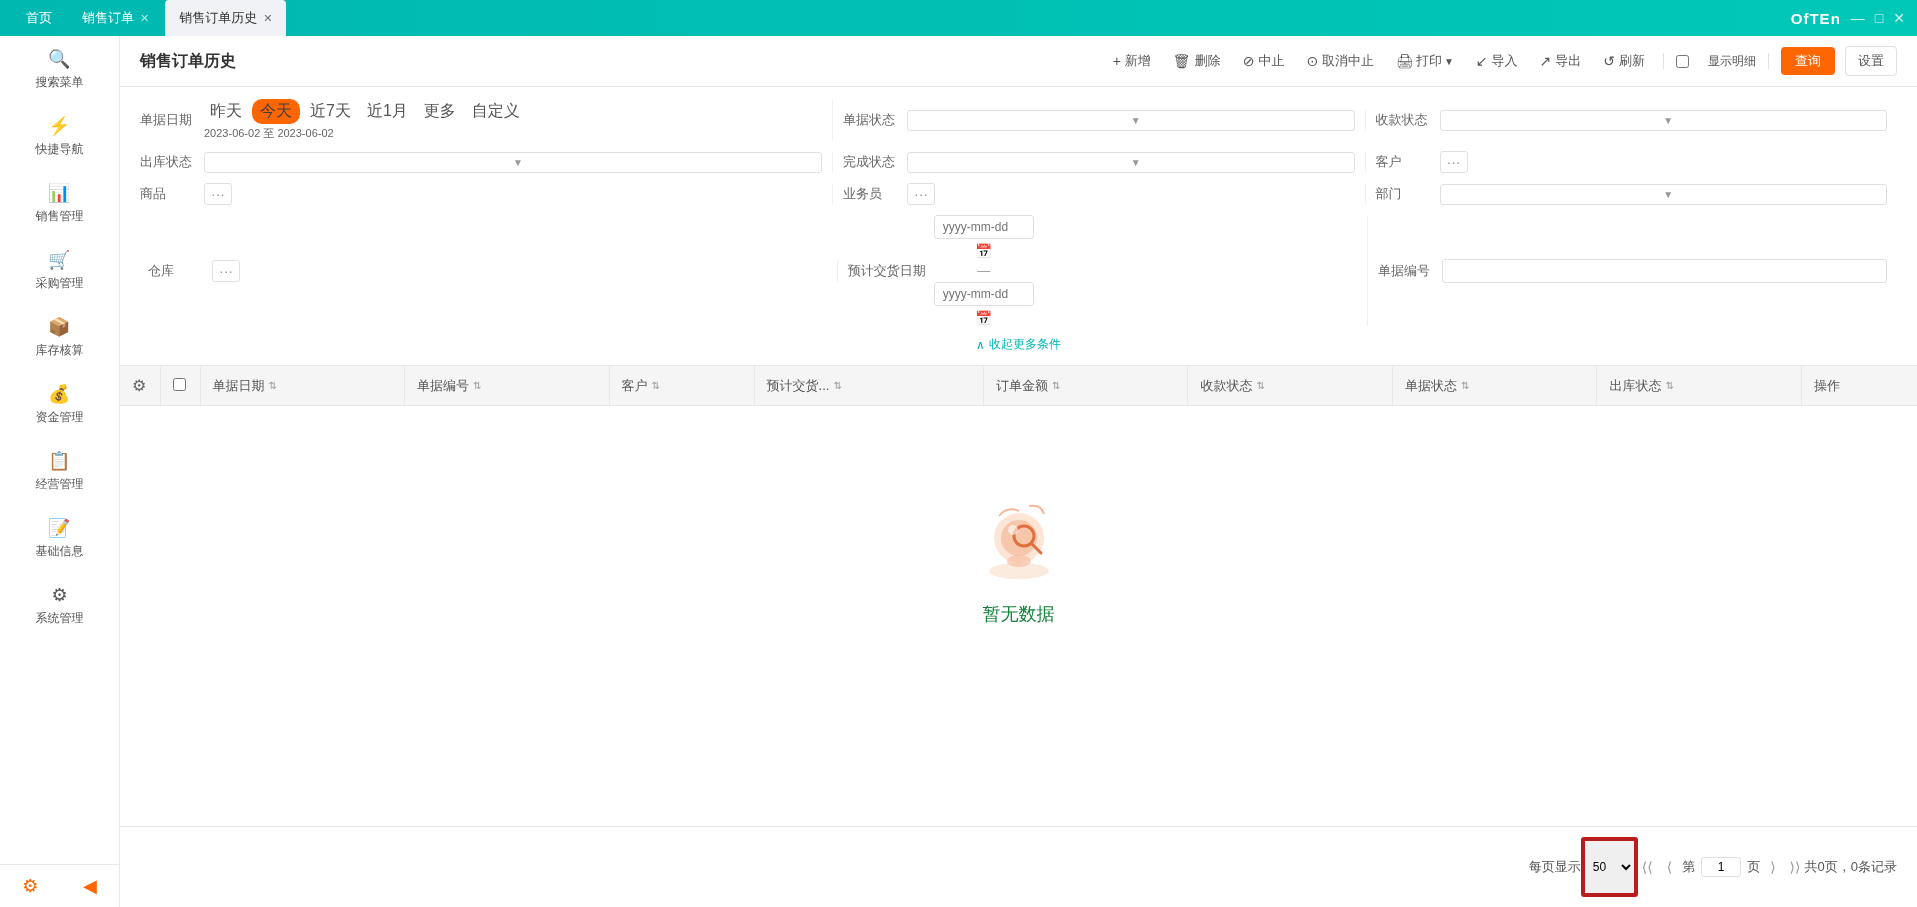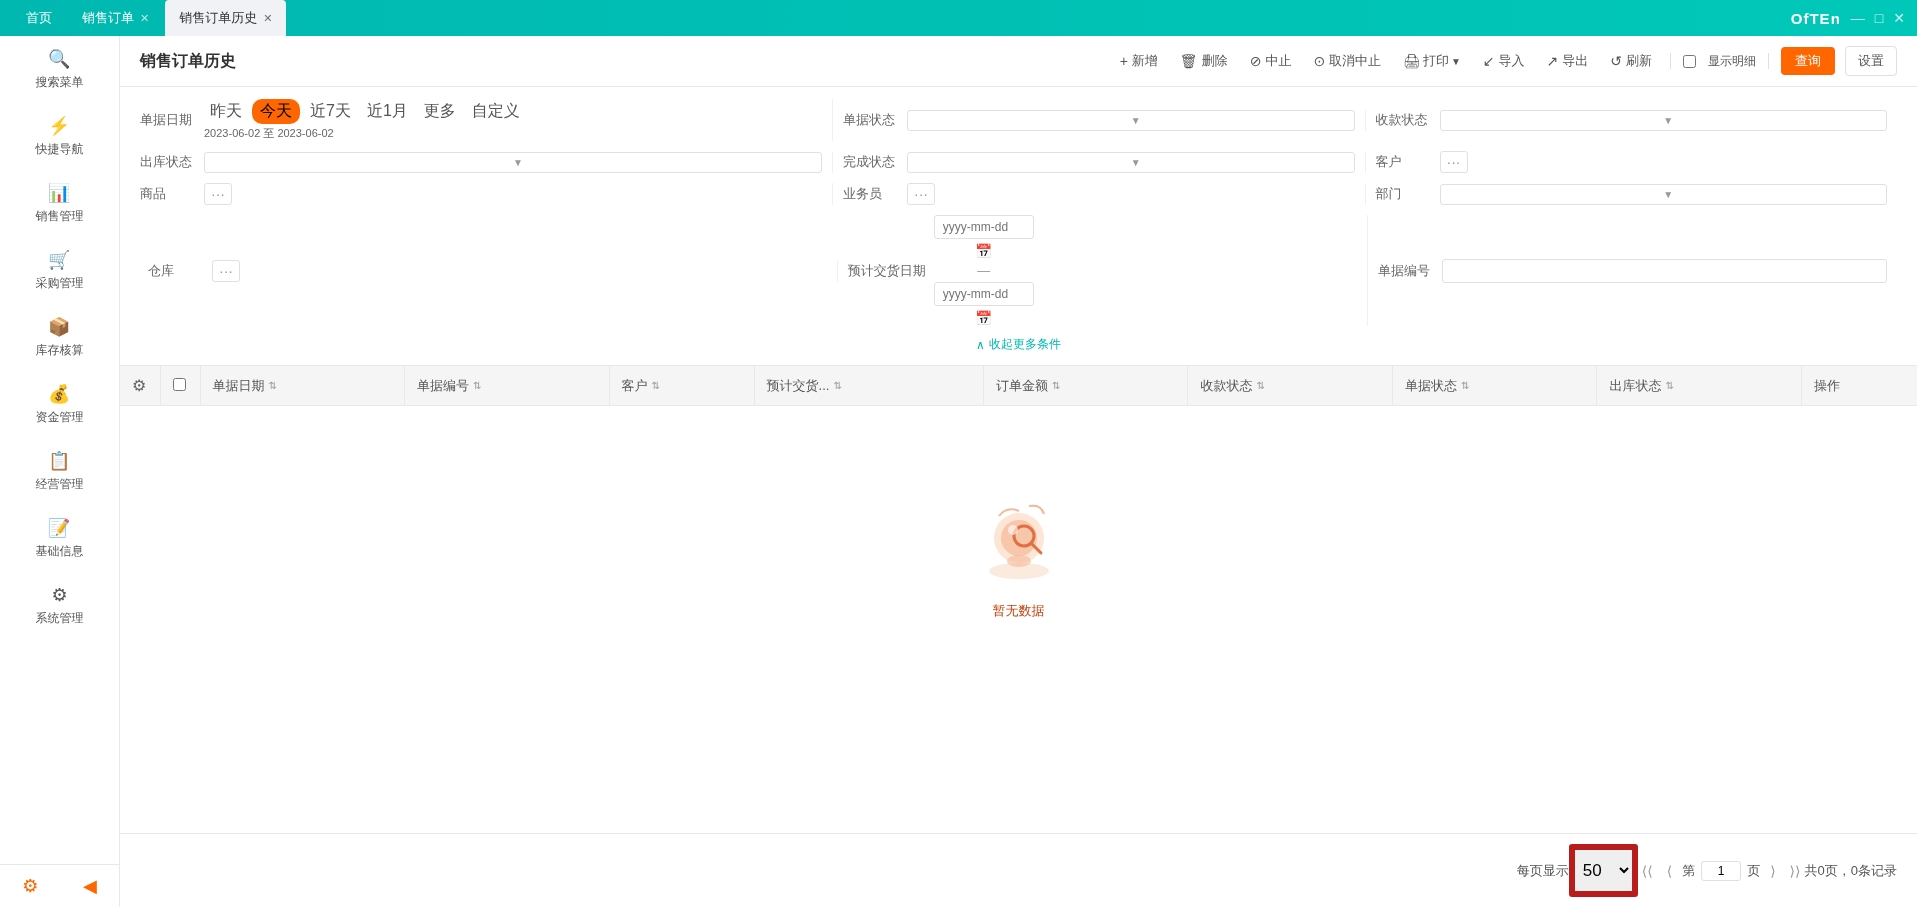--- a/index.html
+++ b/index.html
@@ -29,37 +29,37 @@
     .content { flex: 1; display: flex; flex-direction: column; overflow: hidden; }
 
     
     .page-header { background: #fff; padding: 10px 20px 0; display: flex; align-items: center; justify-content: space-between; border-bottom: 1px solid #e8e8e8; }
     .page-title { font-size: 16px; font-weight: bold; color: #333; padding-bottom: 10px; }
     .toolbar { display: flex; align-items: center; gap: 10px; padding-bottom: 10px; }
     .toolbar-btn { display: flex; align-items: center; gap: 4px; font-size: 13px; color: #555; cursor: pointer; padding: 4px 6px; border-radius: 3px; }
     .toolbar-btn .t-icon { font-size: 14px; }
     .toolbar-btn.with-arrow { gap: 2px; }
     .toolbar-divider { width: 1px; height: 16px; background: #e0e0e0; margin: 0 2px; }
-    .show-detail { display: flex; align-items: center; gap: 12px; font-size: 12px; color: #555; }
+    .show-detail { display: flex; align-items: center; gap: 19px; font-size: 12px; color: #555; }
     .show-detail input { cursor: pointer; }
 
     
     .filter-area { background: #fff; padding: 12px 20px; border-bottom: 1px solid #e8e8e8; }
     .filter-row { display: flex; align-items: center; gap: 0; margin-bottom: 10px; }
     .filter-item { display: flex; align-items: center; flex: 1; gap: 8px; padding: 0 10px; border-right: 1px solid #f0f0f0; }
     .filter-item:first-child { padding-left: 0; }
     .filter-item:last-child { border-right: none; }
     .filter-label { white-space: nowrap; color: #666; font-size: 13px; min-width: 56px; }
     .filter-input { flex: 1; border: 1px solid #e0e0e0; border-radius: 3px; padding: 4px 8px; font-size: 12px; color: #333; background: #fff; outline: none; }
     .filter-select { flex: 1; display: flex; align-items: center; border: 1px solid #e0e0e0; border-radius: 3px; padding: 4px 8px; cursor: pointer; background: #fff; }
     .filter-select span { flex: 1; color: #999; font-size: 12px; }
     .filter-select .arrow { color: #999; font-size: 10px; }
     .date-range { display: flex; align-items: center; gap: 4px; font-size: 12px; }
     .date-btn { padding: 2px 6px; border-radius: 3px; cursor: pointer; color: #555; font-size: 16px; }
-    .date-btn.active { background: #f60; color: #000000; border-radius: 10px; padding: 2px 8px; }
+    .date-btn.active { background: #f60; color: #404040; border-radius: 10px; padding: 2px 8px; }
     .date-text { color: #666; font-size: 11px; margin-top: 2px; }
     .date-val-row { display: flex; flex-direction: column; }
     .dots-btn { color: #999; cursor: pointer; font-size: 14px; padding: 2px 6px; border: 1px solid #e0e0e0; border-radius: 3px; }
     .date-picker-row { display: flex; align-items: center; gap: 4px; flex-direction: column; }
     .date-picker-input { border: 1px solid #e0e0e0; border-radius: 3px; padding: 4px 8px; font-size: 12px; color: #999; width: 100px; background: #fff; }
     .cal-icon { color: #ccc; font-size: 14px; }
     .dash { color: #999; }
     .collapse-btn { display: flex; align-items: center; justify-content: center; gap: 4px; color: #00b8b0; font-size: 12px; cursor: pointer; margin-top: 4px; }
 
     
@@ -67,26 +67,26 @@
     .data-table { width: 100%; border-collapse: collapse; font-size: 13px; }
     .data-table th { background: #f5f5f5; padding: 10px 12px; text-align: left; border-bottom: 1px solid #e8e8e8; border-right: 1px solid #e8e8e8; color: #555; font-weight: normal; white-space: nowrap; }
     .data-table th:last-child { border-right: none; }
     .data-table td { padding: 10px 12px; border-bottom: 1px solid #f0f0f0; color: #333; }
     .th-sort { display: flex; align-items: center; gap: 4px; }
     .sort-icon { font-size: 10px; color: #999; }
     .gear-btn { cursor: pointer; color: #666; font-size: 16px; }
     .checkbox-col { width: 40px; text-align: center; }
 
     
-    .empty-state { display: flex; flex-direction: column; align-items: center; justify-content: center; padding: 80px 0; color: #c2410c; font-size: 13px; gap: 16px; }
+    .empty-state { display: flex; flex-direction: column; align-items: center; justify-content: center; padding: 80px 0; color: #15803d; font-size: 18px; gap: 16px; }
     .empty-svg { width: 100px; height: 100px; }
 
     
     .table-footer { background: #fff; border-top: 1px solid #e8e8e8; padding: 10px 20px; display: flex; align-items: center; justify-content: flex-end; gap: 0; font-size: 13px; color: #555; }
-    .page-size-select { border: 6px solid #b91c1c; border-radius: 3px; padding: 10px 4px; font-size: 17px; }
+    .page-size-select { border: 4px solid #b91c1c; border-radius: 3px; padding: 18px 4px; font-size: 12px; }
     .page-nav { display: flex; align-items: center; gap: 6px; }
     .page-nav-btn { cursor: pointer; color: #999; font-size: 14px; padding: 2px 4px; }
     .page-input { border: 1px solid #e0e0e0; border-radius: 3px; padding: 2px 6px; width: 40px; text-align: center; font-size: 12px; }
   </style>
 </head>
 <body>
 
 <div class="top-bar">
   <div class="top-bar-tab home">
     <span>首页</span>

